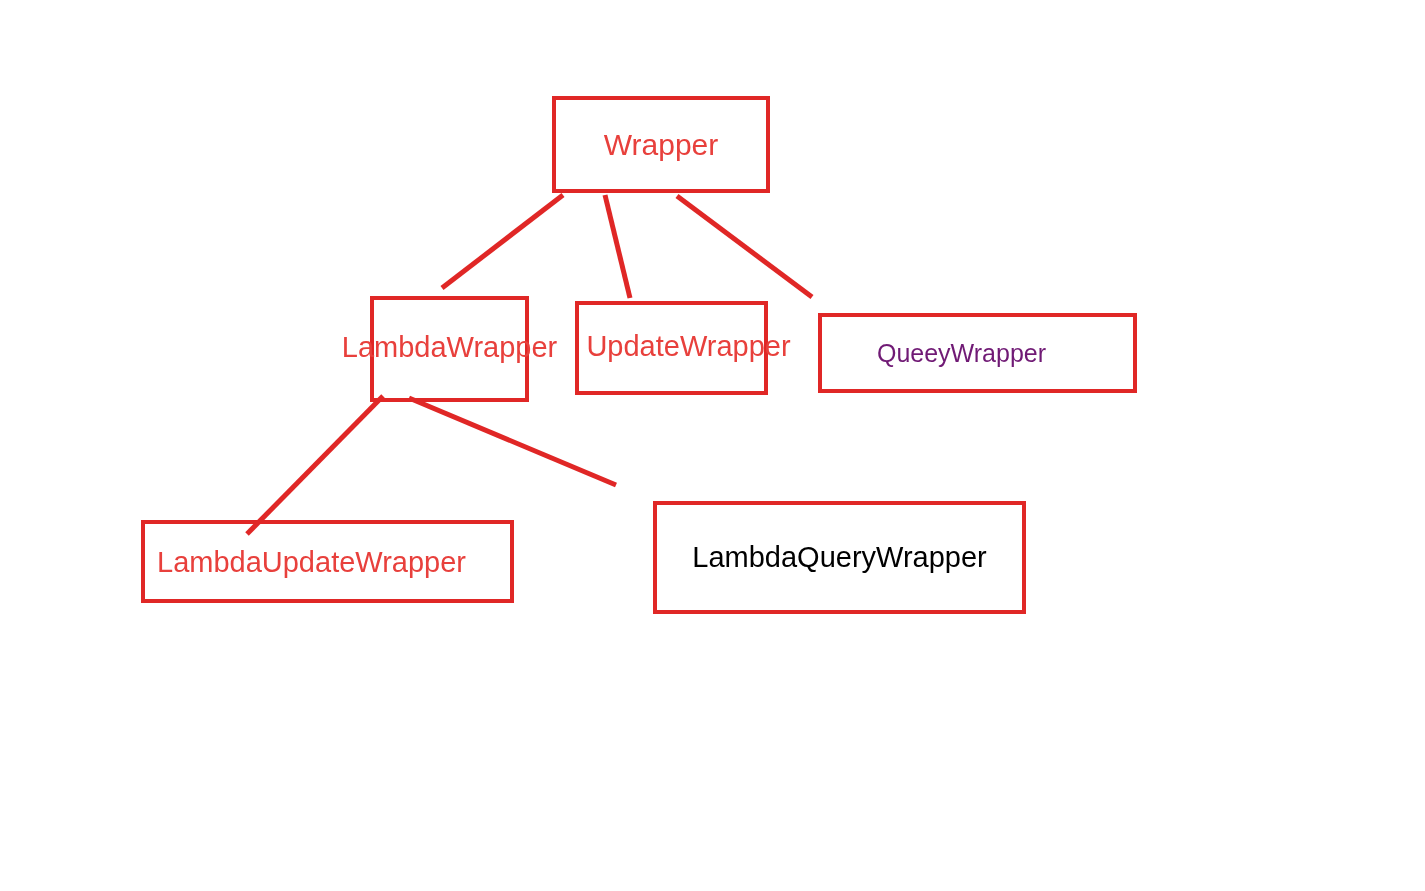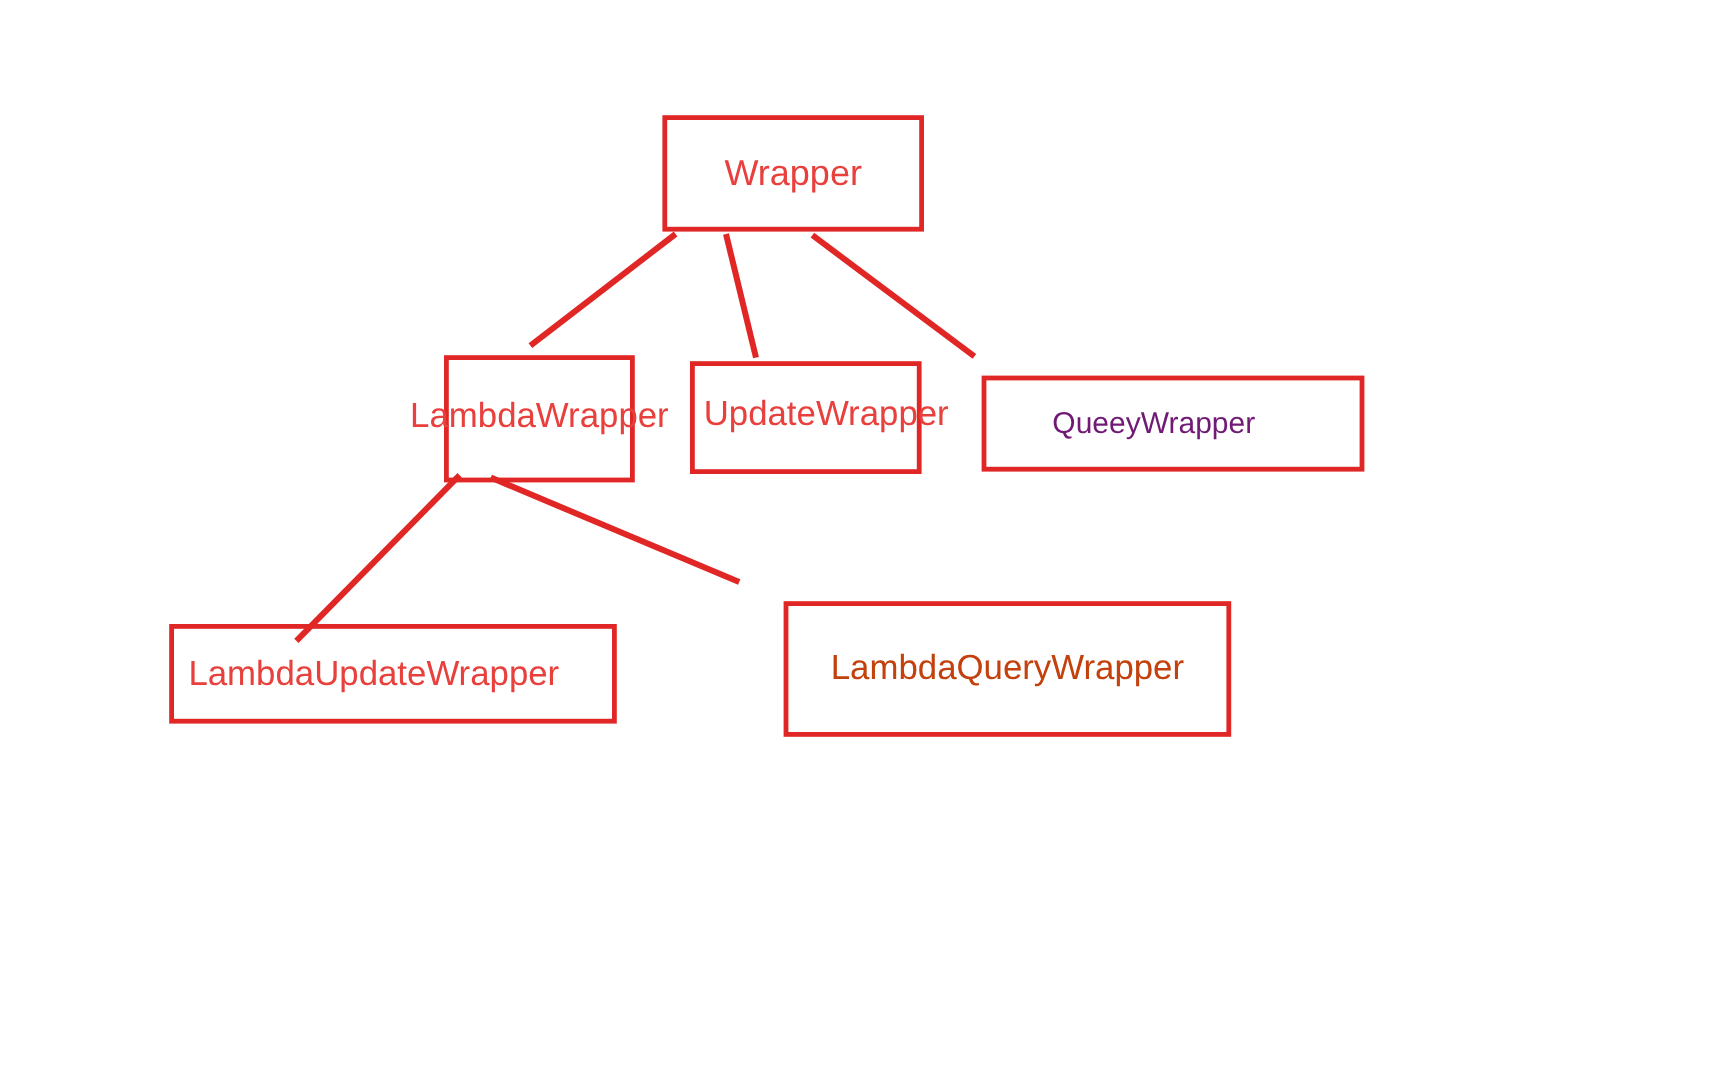--- a/index.html
+++ b/index.html
@@ -70,17 +70,17 @@
       <div class="node" style="left: 527px; top: 301px; width: 193px; height: 94px; border-color: rgb(224, 39, 38);">
         <span class="node-label" style="font-size: 29px; color: rgb(232, 64, 60); transform: translate(calc(-50% + 17px), calc(-50% - 2px));">UpdateWrapper</span>
       </div>
       <div class="node" style="left: 770px; top: 313px; width: 319px; height: 80px; border-color: rgb(224, 39, 38);">
         <span class="node-label" style="font-size: 25px; color: #701a75; transform: translate(calc(-50% - 16px), calc(-50% + 0px));">QueeyWrapper</span>
       </div>
       <div class="node" style="left: 93px; top: 520px; width: 373px; height: 83px; border-color: rgb(224, 39, 38);">
         <span class="node-label" style="font-size: 29px; color: rgb(232, 64, 60); transform: translate(calc(-50% - 16px), calc(-50% + 0px));">LambdaUpdateWrapper</span>
       </div>
       <div class="node" style="left: 605px; top: 501px; width: 373px; height: 113px; border-color: rgb(224, 39, 38);">
-        <span class="node-label" style="font-size: 29px; color: #c2410c; transform: translate(calc(-50% + 0px), calc(-50% - 1px));">LambdaQueryWrapper</span>
+        <span class="node-label" style="font-size: 29px; color: #000000; transform: translate(calc(-50% + 0px), calc(-50% - 1px));">LambdaQueryWrapper</span>
       </div>
     </div>
 
 </div>
 
 </body></html>

